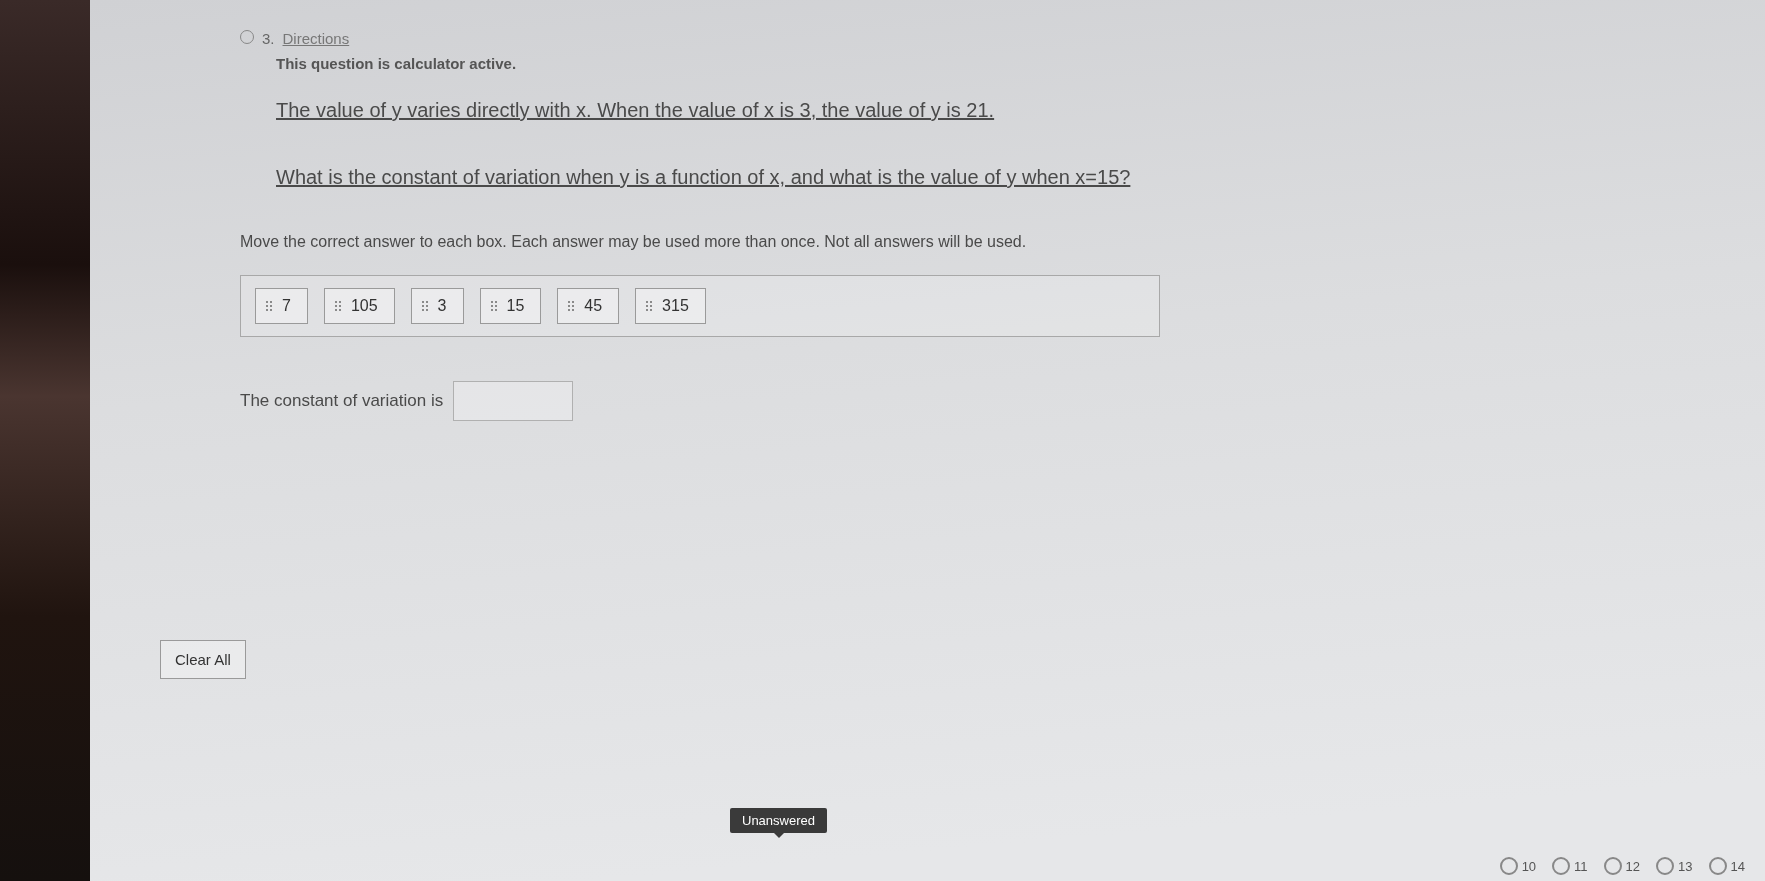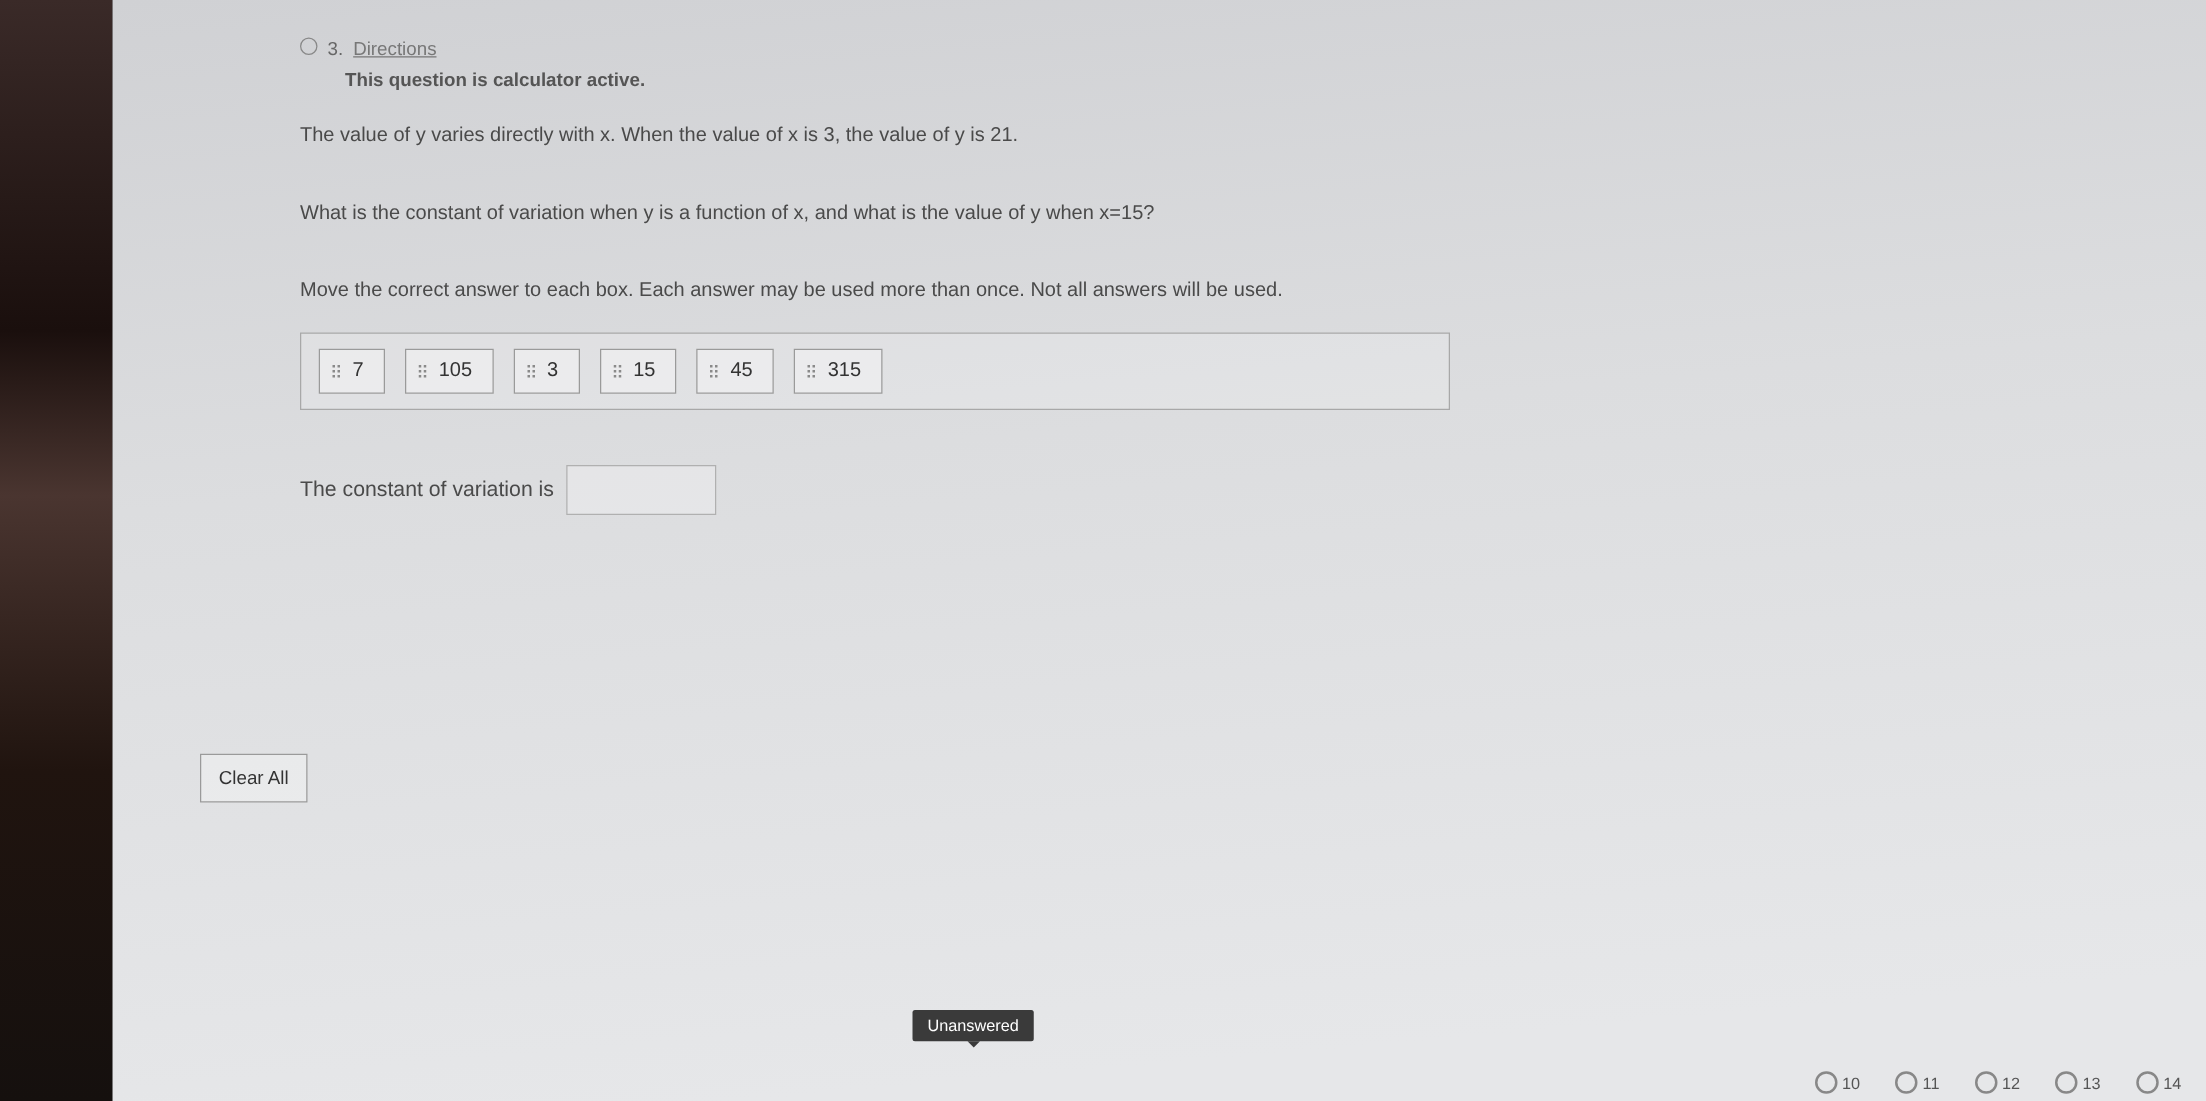--- a/index.html
+++ b/index.html
@@ -55,22 +55,24 @@
     }
     .bold-line {
       font-weight: 600;
       color: #555;
       margin-left: 36px;
       margin-bottom: 27px;
       font-size: 15px;
     }
     .body-line {
       color: #4a4a4a;
+      margin-left: 36px;
       margin-bottom: 44px;
-      font-size: 16px;
+      font-size: 20px;
+      text-decoration: underline;
     }
     .move-line {
       color: #4a4a4a;
       margin-bottom: 24px;
       font-size: 16px;
     }
     .answer-bank {
       border: 1px solid #a8a8a8;
       background: rgba(255,255,255,0.18);
       padding: 12px 14px;
@@ -108,21 +110,21 @@
     }
     .drop-target {
       border: 1px solid #b0b0b0;
       background: rgba(255,255,255,0.25);
       width: 120px;
       height: 40px;
     }
     .clear-all {
       position: absolute;
       left: 70px;
-      top: 603px;
+      top: 640px;
       border: 1px solid #9a9a9a;
       background: rgba(255,255,255,0.3);
       padding: 10px 14px;
       font-size: 15px;
       color: #333;
       cursor: pointer;
     }
     .bottom-bar {
       position: absolute;
       left: 0; right: 0; bottom: 0;
@@ -145,21 +147,21 @@
       transform: translateX(-50%);
       border: 5px solid transparent;
       border-top-color: #3a3a3a;
       border-bottom: none;
     }
     .nav-dots {
       position: absolute;
       right: 20px;
       bottom: 6px;
       display: flex;
-      gap: 28px;
+      gap: 16px;
       color: #555;
       font-size: 13px;
       align-items: center;
     }
     .nav-item {
       display: flex;
       align-items: center;
       gap: 4px;
       cursor: pointer;
     }

